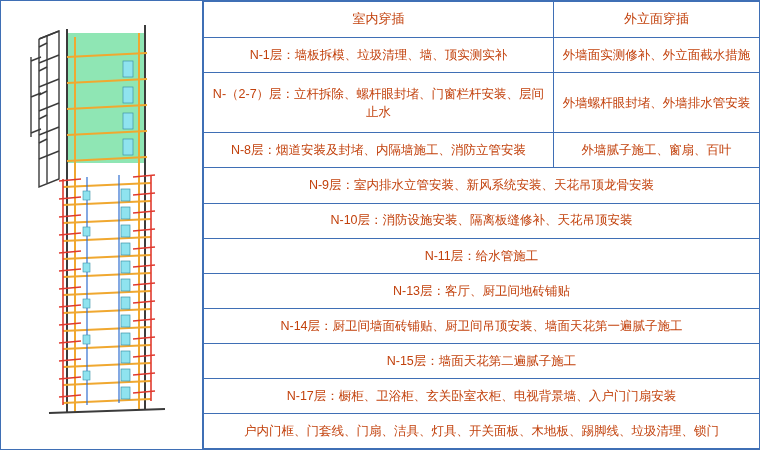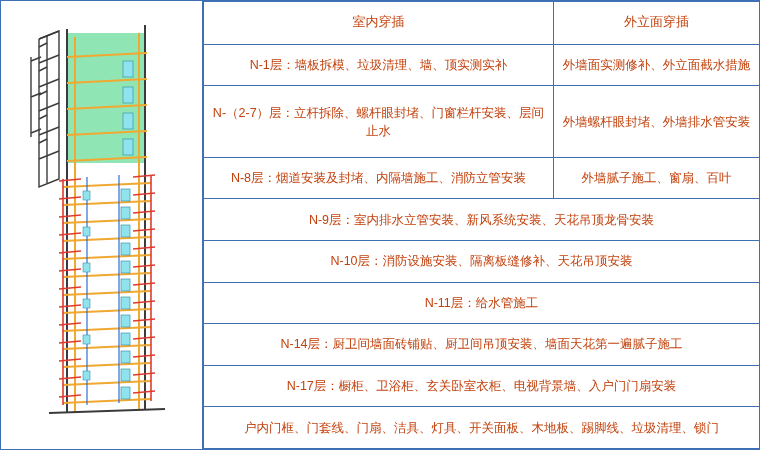--- a/index.html
+++ b/index.html
@@ -235,21 +235,27 @@
           <tr>
             <td class="left-text" colspan="2">N-9层：室内排水立管安装、新风系统安装、天花吊顶龙骨安装</td>
           </tr>
           <tr>
             <td class="left-text" colspan="2">N-10层：消防设施安装、隔离板缝修补、天花吊顶安装</td>
           </tr>
           <tr>
             <td class="left-text" colspan="2">N-11层：给水管施工</td>
           </tr>
           <tr>
+            <td class="left-text" colspan="2">N-13层：客厅、厨卫间地砖铺贴</td>
+          </tr>
+          <tr>
             <td class="left-text" colspan="2">N-14层：厨卫间墙面砖铺贴、厨卫间吊顶安装、墙面天花第一遍腻子施工</td>
+          </tr>
+          <tr>
+            <td class="left-text" colspan="2">N-15层：墙面天花第二遍腻子施工</td>
           </tr>
           <tr>
             <td class="left-text" colspan="2">N-17层：橱柜、卫浴柜、玄关卧室衣柜、电视背景墙、入户门门扇安装</td>
           </tr>
           <tr>
             <td class="left-text" colspan="2">户内门框、门套线、门扇、洁具、灯具、开关面板、木地板、踢脚线、垃圾清理、锁门</td>
           </tr>
         </tbody>
       </table>
     </div>

